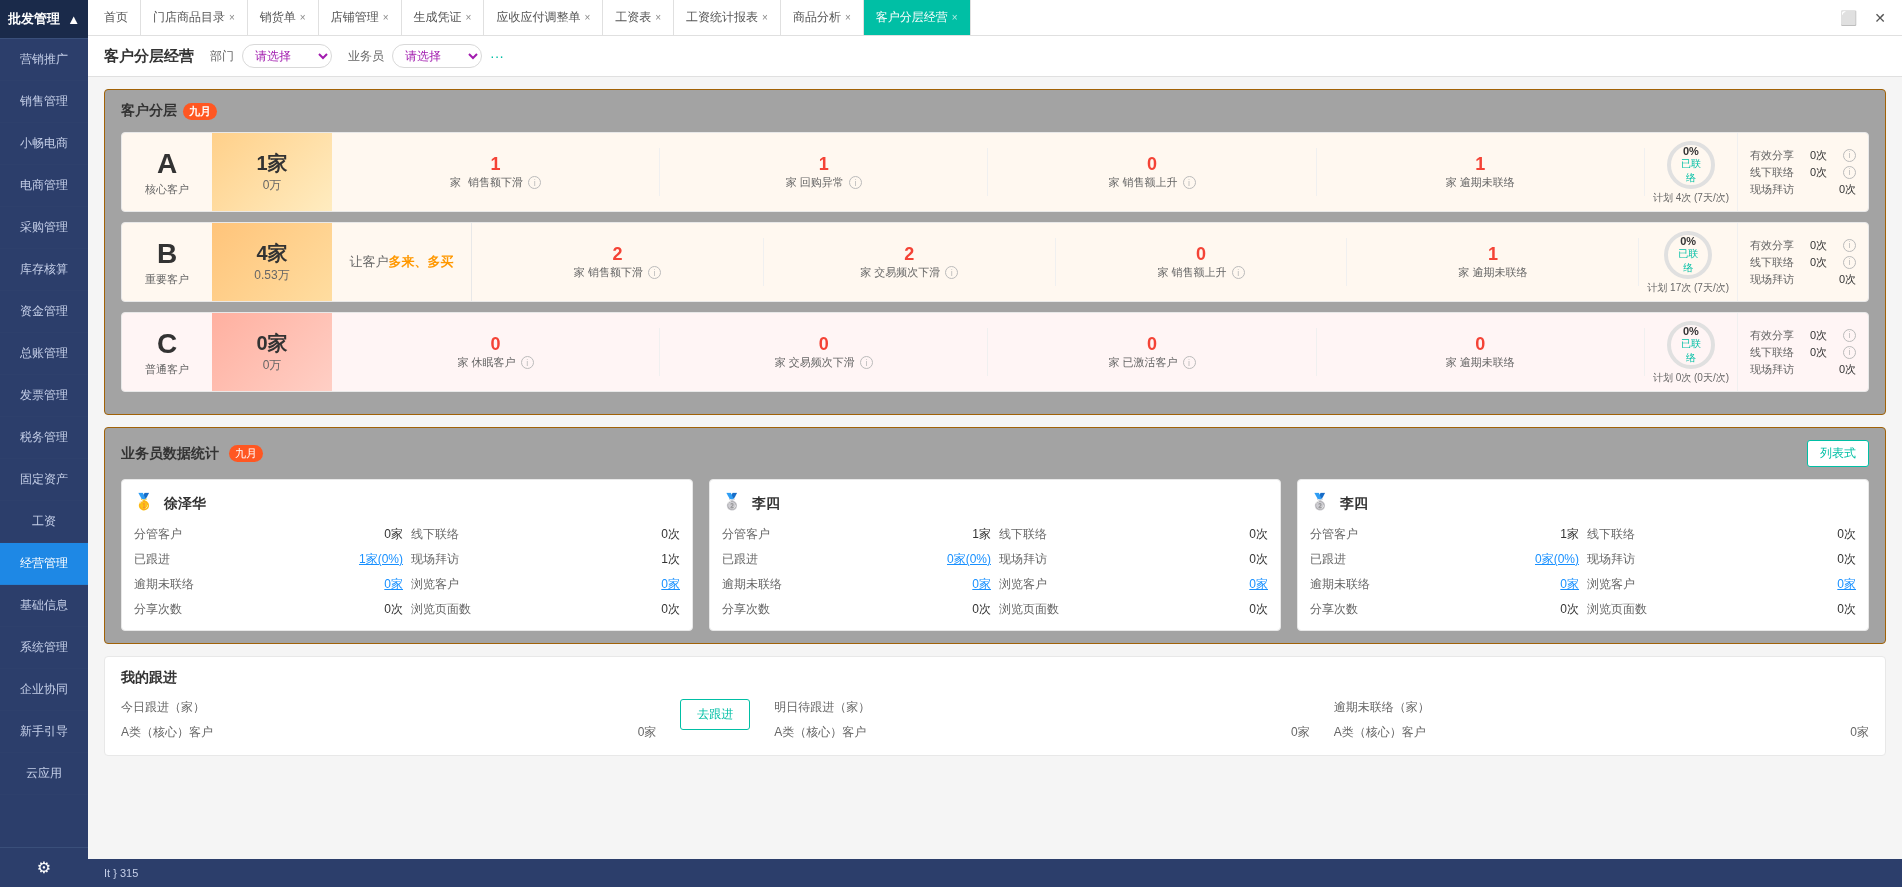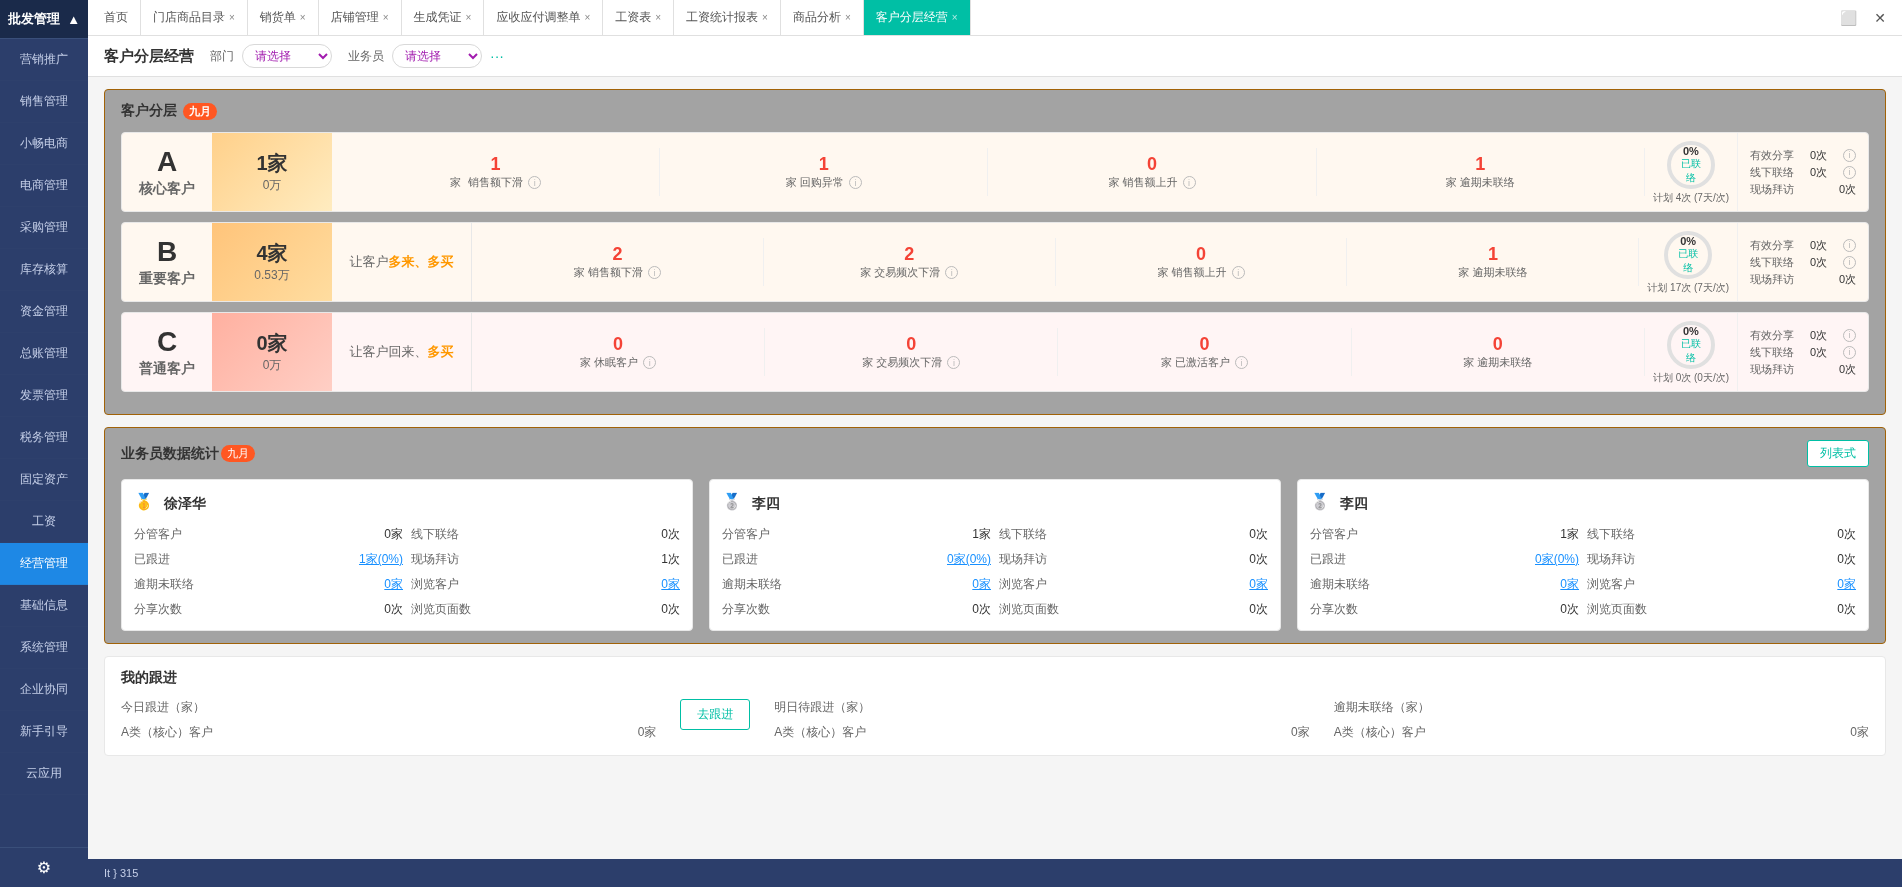--- a/index.html
+++ b/index.html
@@ -189,22 +189,22 @@
       flex-direction: column;
       align-items: center;
       justify-content: center;
       font-size: 28px;
       font-weight: bold;
       color: #333;
       padding: 8px;
       flex-shrink: 0;
     }
     .tier-label .tier-name {
-      font-size: 14px;
-      font-weight: bold;
+      font-size: 11px;
+      font-weight: normal;
       color: #666;
       margin-top: 2px;
     }
     .tier-main {
       display: flex;
       align-items: center;
       padding: 8px 12px;
       min-width: 120px;
       flex-direction: column;
       justify-content: center;
@@ -680,23 +680,20 @@
 
       <div class="tier-row tier-c">
         <div class="tier-label">
           <span>C</span>
           <span class="tier-name">普通客户</span>
         </div>
         <div class="tier-main" style="background: linear-gradient(135deg, #ffb0a0 0%, #ffcfc5 100%);">
           <span class="tier-count">0家</span>
           <span class="tier-amount">0万</span>
         </div>
-        <div class="tier-advice">
-          <span>让客户回来、<span class="highlight-orange">多买</span></span>
-        </div>
         <div class="tier-stats">
           <div class="tier-stat">
             <span class="stat-num">0</span>
             <span class="stat-label">家&nbsp;休眠客户&nbsp;<span class="info-icon">i</span></span>
           </div>
           <div class="tier-stat">
             <span class="stat-num">0</span>
             <span class="stat-label">家&nbsp;交易频次下滑&nbsp;<span class="info-icon">i</span></span>
           </div>
           <div class="tier-stat">
@@ -734,21 +731,21 @@
               <span>现场拜访</span>
               <span class="right-stat-val">0次</span>
             </div>
           </div>
         </div>
       </div>
     </div>
 
     <div class="section">
       <div class="biz-section-title">
-        <div style="display:flex;align-items:center;gap:2px;">
+        <div style="display:flex;align-items:center;gap:10px;">
           <span style="font-size:14px;font-weight:bold;color:#333;">业务员数据统计</span>
           <span class="badge">九月</span>
         </div>
         <button class="list-view-btn">列表式</button>
       </div>
       <div class="staff-grid">
 
         <div class="staff-card">
           <div class="staff-header">
             <span class="staff-badge">🥇</span>

